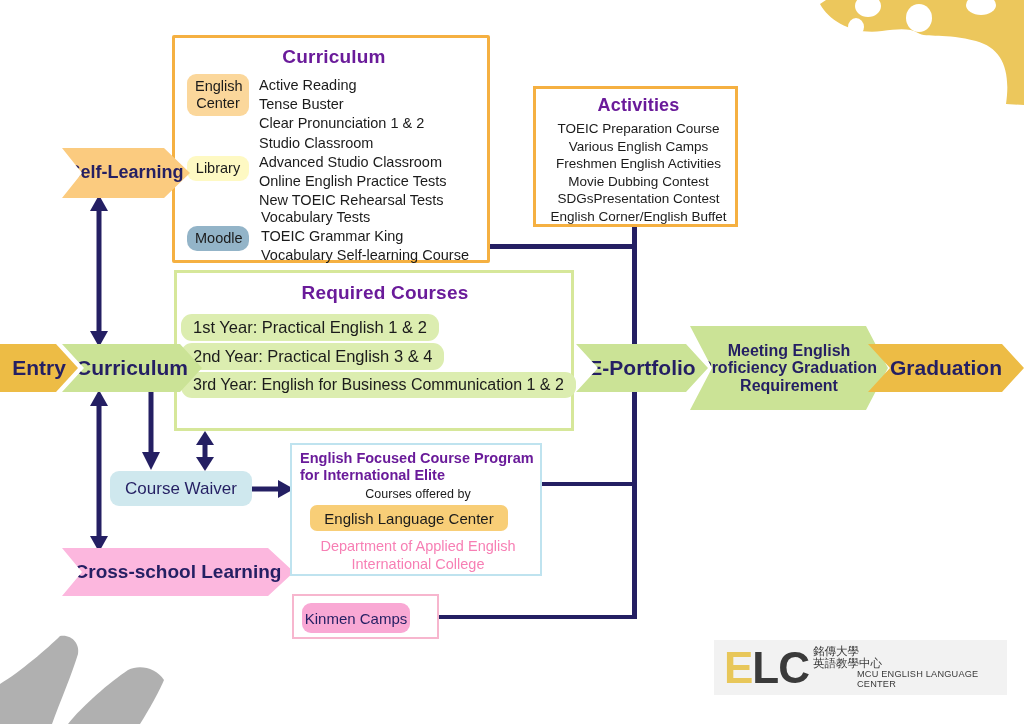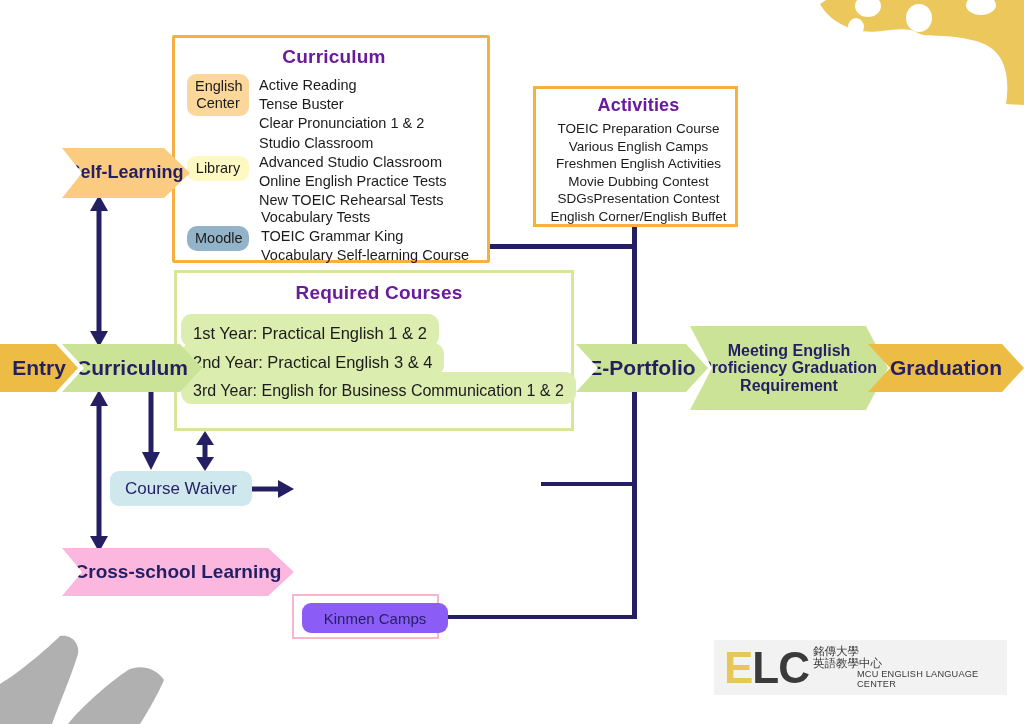--- a/index.html
+++ b/index.html
@@ -73,30 +73,30 @@
     white-space: pre-line;
   }
 
   
   #required-panel {
     left: 174px; top: 270px; width: 400px; height: 161px;
     border: 3px solid #d6e79a;
     background: #ffffff;
   }
   #required-title {
-    left: 2px; top: 9px; width: 400px;
+    left: 8px; top: 9px; width: 400px;
     text-align: center; font-size: 19px;
   }
   .course-chip {
     position: absolute;
     background: #dcedb0;
     border-radius: 11px;
     color: #1b1b1b;
     font-size: 16.5px;
-    padding: 10px 12px 4px 12px;
+    padding: 4px 12px 4px 12px;
     white-space: nowrap;
   }
 
   
   .chevron {
     display: flex; align-items: center; justify-content: center;
     color: #241f63; font-weight: bold;
     text-align: center;
     line-height: 1.08;
   }
@@ -159,22 +159,22 @@
     font-size: 14.5px; line-height: 1.26;
     color:#f77fb4; white-space: pre-line;
   }
 
   
   #kinmen-panel {
     left: 292px; top: 594px; width: 147px; height: 45px;
     border: 2px solid #f7b6ce; background: #ffffff;
   }
   #kinmen-pill {
-    left: 8px; top: 7px; width: 146px; height: 30px;
-    background: #8b5cf6; border-radius: 9px;
+    left: 8px; top: 7px; width: 108px; height: 30px;
+    background: #f9a8d4; border-radius: 9px;
     display:flex; align-items:center; justify-content:center;
     font-size: 15px; color:#241f63;
   }
 
   
   .ln { background: #241f63; position: absolute; }
 
   
   #elc-logo {
     left: 714px; top: 640px; width: 293px; height: 55px;
@@ -298,20 +298,28 @@
   <div id="eportfolio-chevron" class="abs chevron cv-clip">E-Portfolio</div>
 
   <div id="proficiency-chevron" class="abs chevron cv-clip" style="white-space:pre-line;">Meeting English
 Proficiency Graduation
 Requirement</div>
 
   <div id="graduation-chevron" class="abs chevron cv-clip">Graduation</div>
 
   <div id="course-waiver" class="abs">Course Waiver</div>
 
+  <div id="efcp-panel" class="abs">
+    <div id="efcp-title" class="abs">English Focused Course Program
+for International Elite</div>
+    <div id="efcp-sub" class="abs">Courses offered by</div>
+    <div id="efcp-elc" class="abs">English Language Center</div>
+    <div id="efcp-dept" class="abs">Department of Applied English
+International College</div>
+  </div>
 
   <div id="kinmen-panel" class="abs">
     <div id="kinmen-pill" class="abs">Kinmen Camps</div>
   </div>
 
   <div id="elc-logo" class="abs">
     <span id="elc-e">E</span>
     <span id="elc-lc">LC</span>
     <span id="elc-text">
       <span class="elc-cn">銘傳大學</span>

